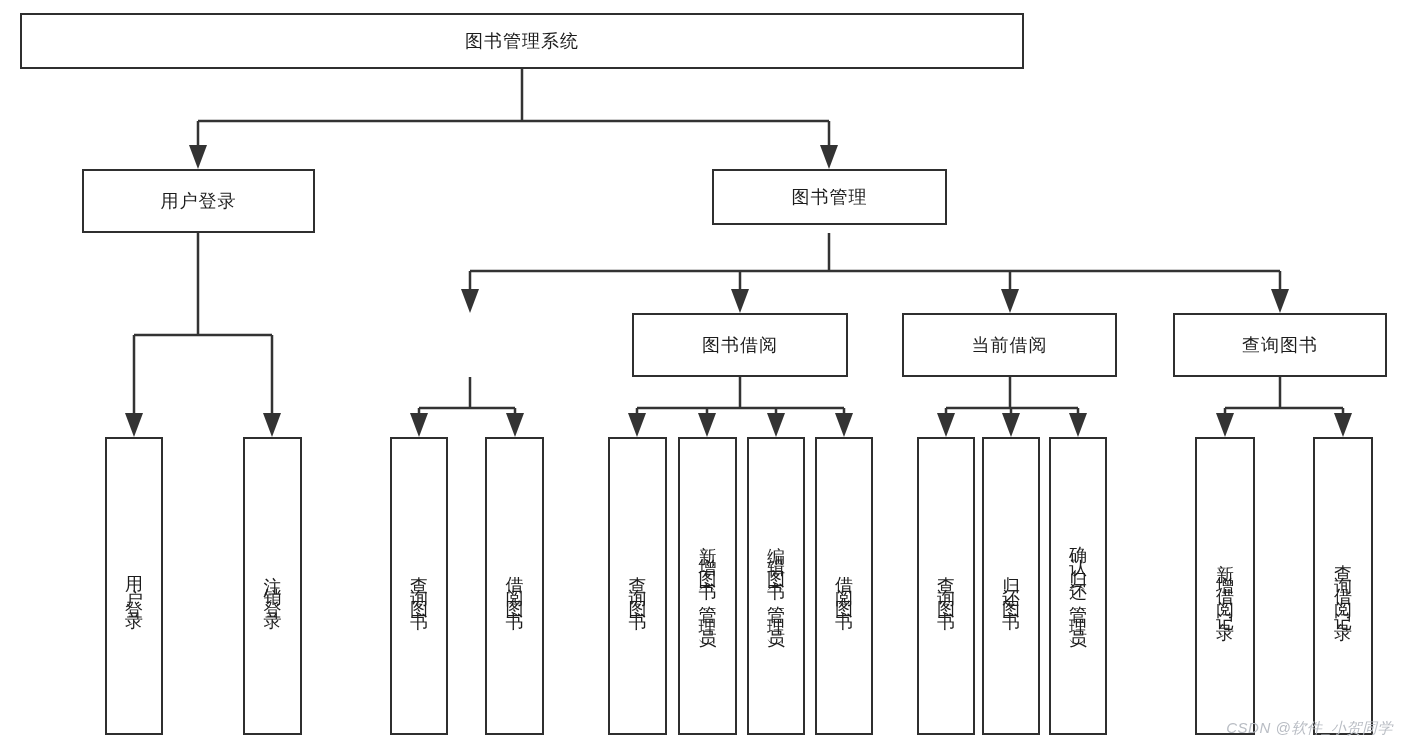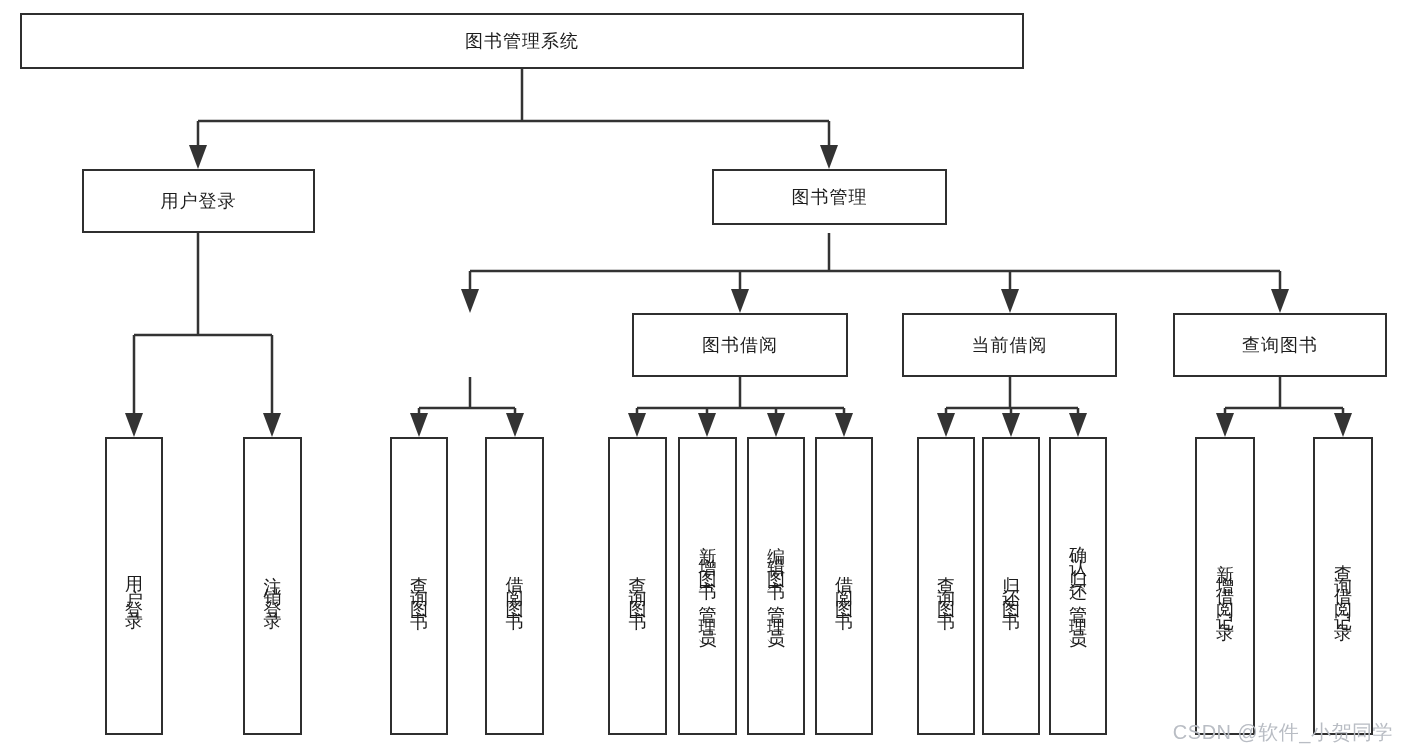--- a/index.html
+++ b/index.html
@@ -35,24 +35,25 @@
     text-orientation:mixed;
     letter-spacing:12px;
     line-height:1;
     text-align:center;
   }
   .box.v span{display:inline-block;}
   .watermark{
     position:absolute;
     top:719px;right:12px;
     z-index:5;
-    font-size:20px;
+    font-size:15px;
     letter-spacing:0.5px;
     color:var(--watermark);
     white-space:nowrap;
+    font-style:italic;
   }
 </style>
 </head>
 <body>
 
 <div class="stage">
 
   <svg class="wires" width="1405" height="747" viewBox="0 0 1405 747">
     <g stroke="currentColor" stroke-width="2.5" fill="none">
       <path d="M522 69 V121 M198 121 H829 M198 121 V150 M829 121 V150"></path>

